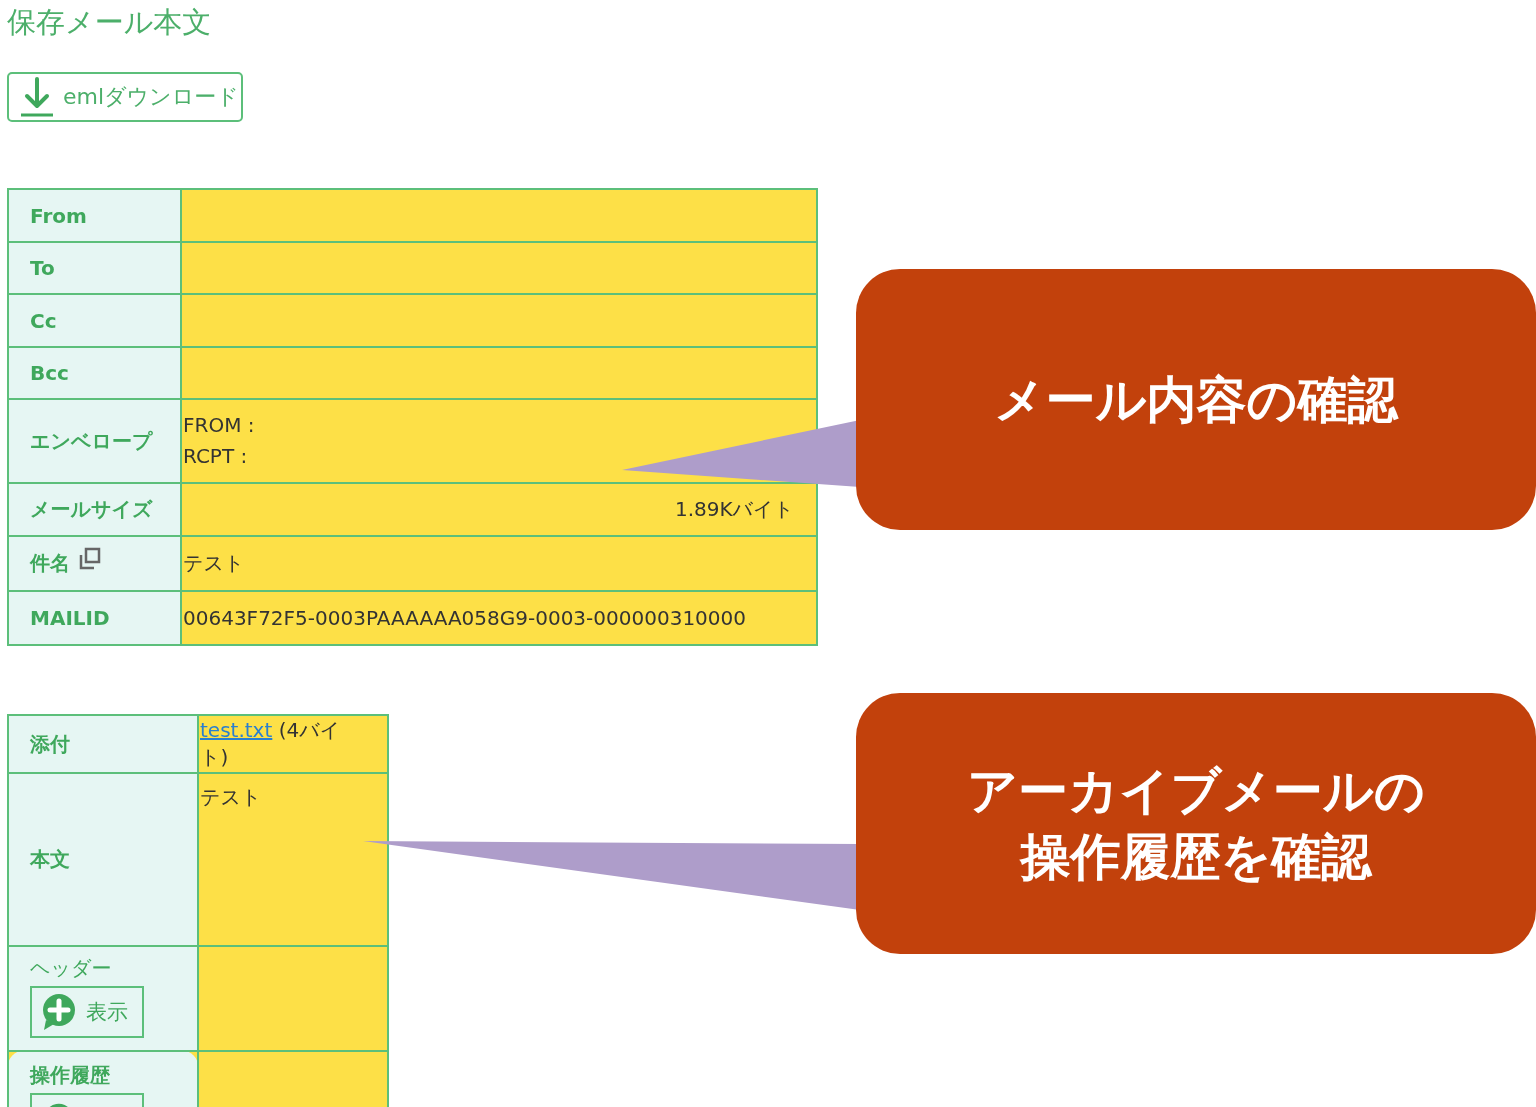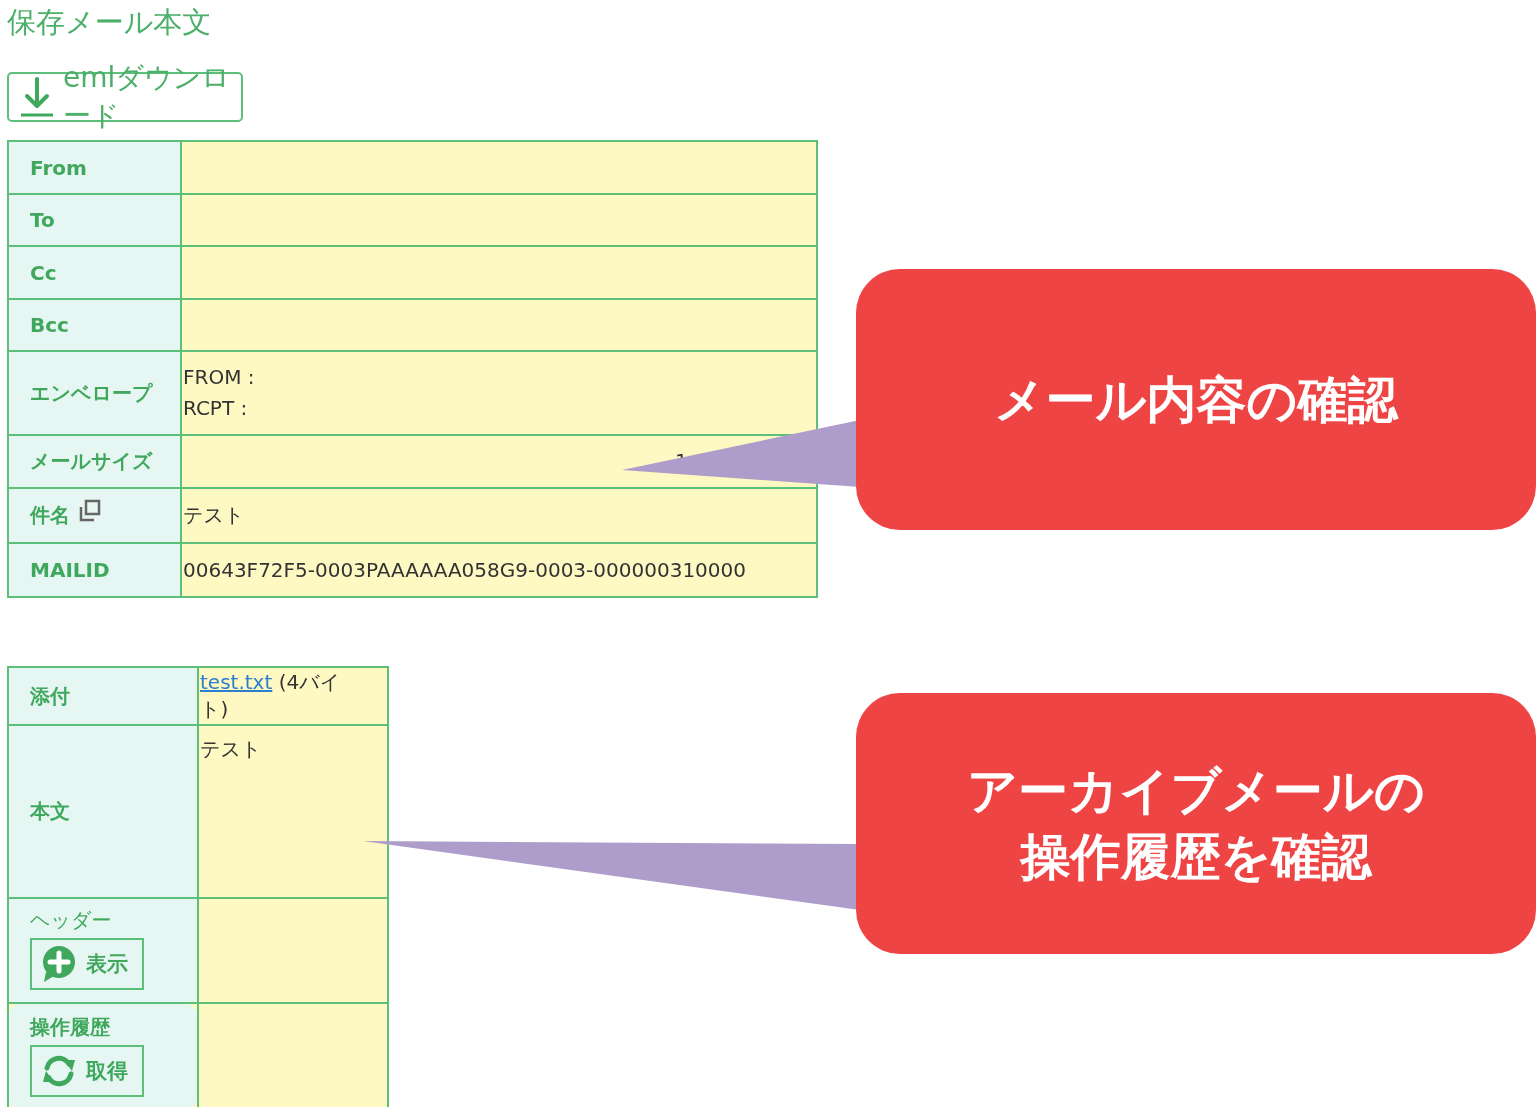--- a/index.html
+++ b/index.html
@@ -12,24 +12,24 @@
   .page-title {
     position: absolute; left: 7px; top: 3px;
     font-size: 29px; color: #4caf6a; font-weight: normal; letter-spacing: 0px;
   }
   .dl-btn {
     position: absolute; left: 7px; top: 72px; width: 236px; height: 50px;
     box-sizing: border-box; border: 2px solid #5cbf7a; border-radius: 5px;
     display: flex; align-items: center; background: #fff; cursor: pointer;
   }
   .dl-btn .icon { width: 40px; height: 44px; margin-left: 8px; display:flex; align-items:center; justify-content:center; }
-  .dl-btn .label { font-size: 28px; color: #4caf6a; margin-left: 6px; }
+  .dl-btn .label { font-size: 22px; color: #4caf6a; margin-left: 6px; }
 
   table.mail {
-    position: absolute; border-collapse: collapse; background: #fef9c3;
+    position: absolute; border-collapse: collapse; background: #fde047; margin-top: 48px;
   }
   table.mail td {
     border: 2px solid #5cbf7a; box-sizing: border-box;
     font-size: 20px; color: #333; vertical-align: middle;
   }
   table.mail td.th {
     background: #e6f6f3; color: #3fa85c; font-weight: bold;
     padding-left: 21px;
   }
   table.mail td.val { padding-right: 22px; }
@@ -40,24 +40,24 @@
 
   .right { text-align: right; }
   .copy-icon { display:inline-block; vertical-align: middle; margin-left: 8px; margin-top: -6px; }
   .link { color: #2a7fcf; text-decoration: underline; cursor: pointer; }
 
   .small-btn {
     display: flex; align-items: center; width: 114px; height: 52px; box-sizing: border-box;
     border: 2px solid #5cbf7a; background: #e6f6f3; margin-top: 4px; cursor: pointer;
   }
   .small-btn .icon { width: 38px; height: 38px; margin-left: 8px; display:flex; align-items:center; justify-content:center;}
-  .small-btn .label { font-size: 21px; color: #3fa85c; margin-left: 8px; font-weight: bold; }
+  .small-btn .label { font-size: 21px; color: #3fa85c; margin-left: 8px; font-weight: normal; }
 
   .callout {
-    position: absolute; background: #ef4444; border-radius: 44px;
+    position: absolute; background: #c2410c; border-radius: 44px;
     display: flex; align-items: center; justify-content: center; text-align: center;
     color: #ffffff; font-weight: bold; font-size: 50px; line-height: 66px;
   }
   #c1 { left: 856px; top: 269px; width: 680px; height: 261px; }
   #c2 { left: 856px; top: 693px; width: 680px; height: 261px; }
   svg.tail { position: absolute; left: 0; top: 0; }
 </style>
 </head>
 <body>
 

